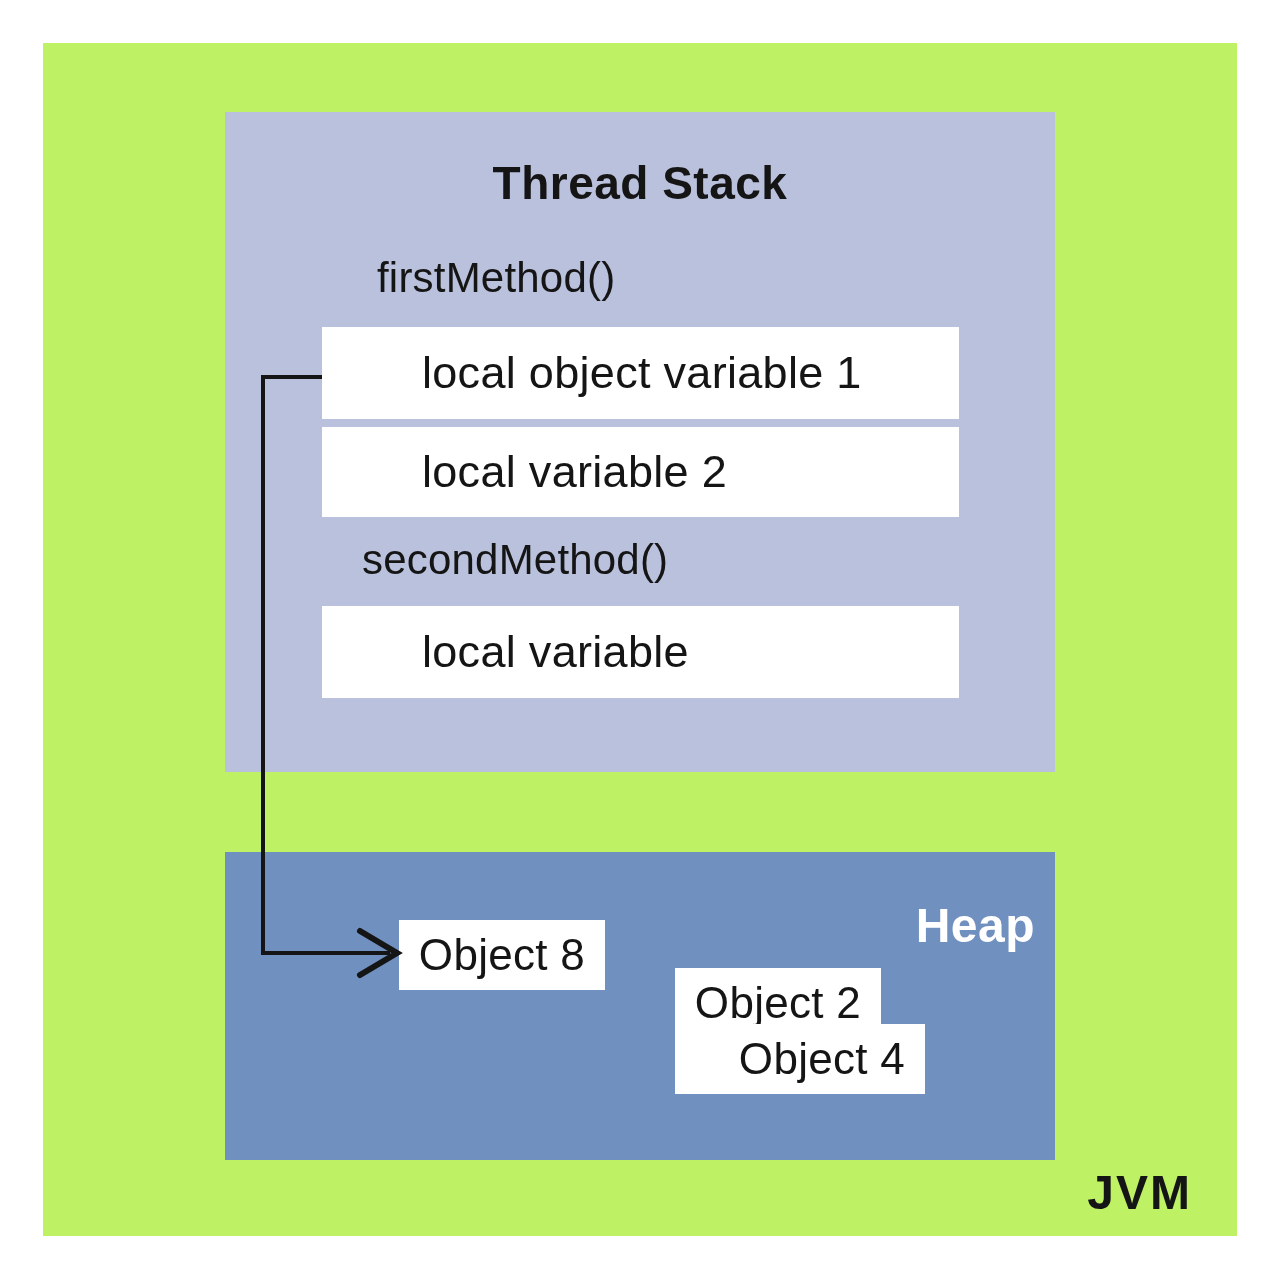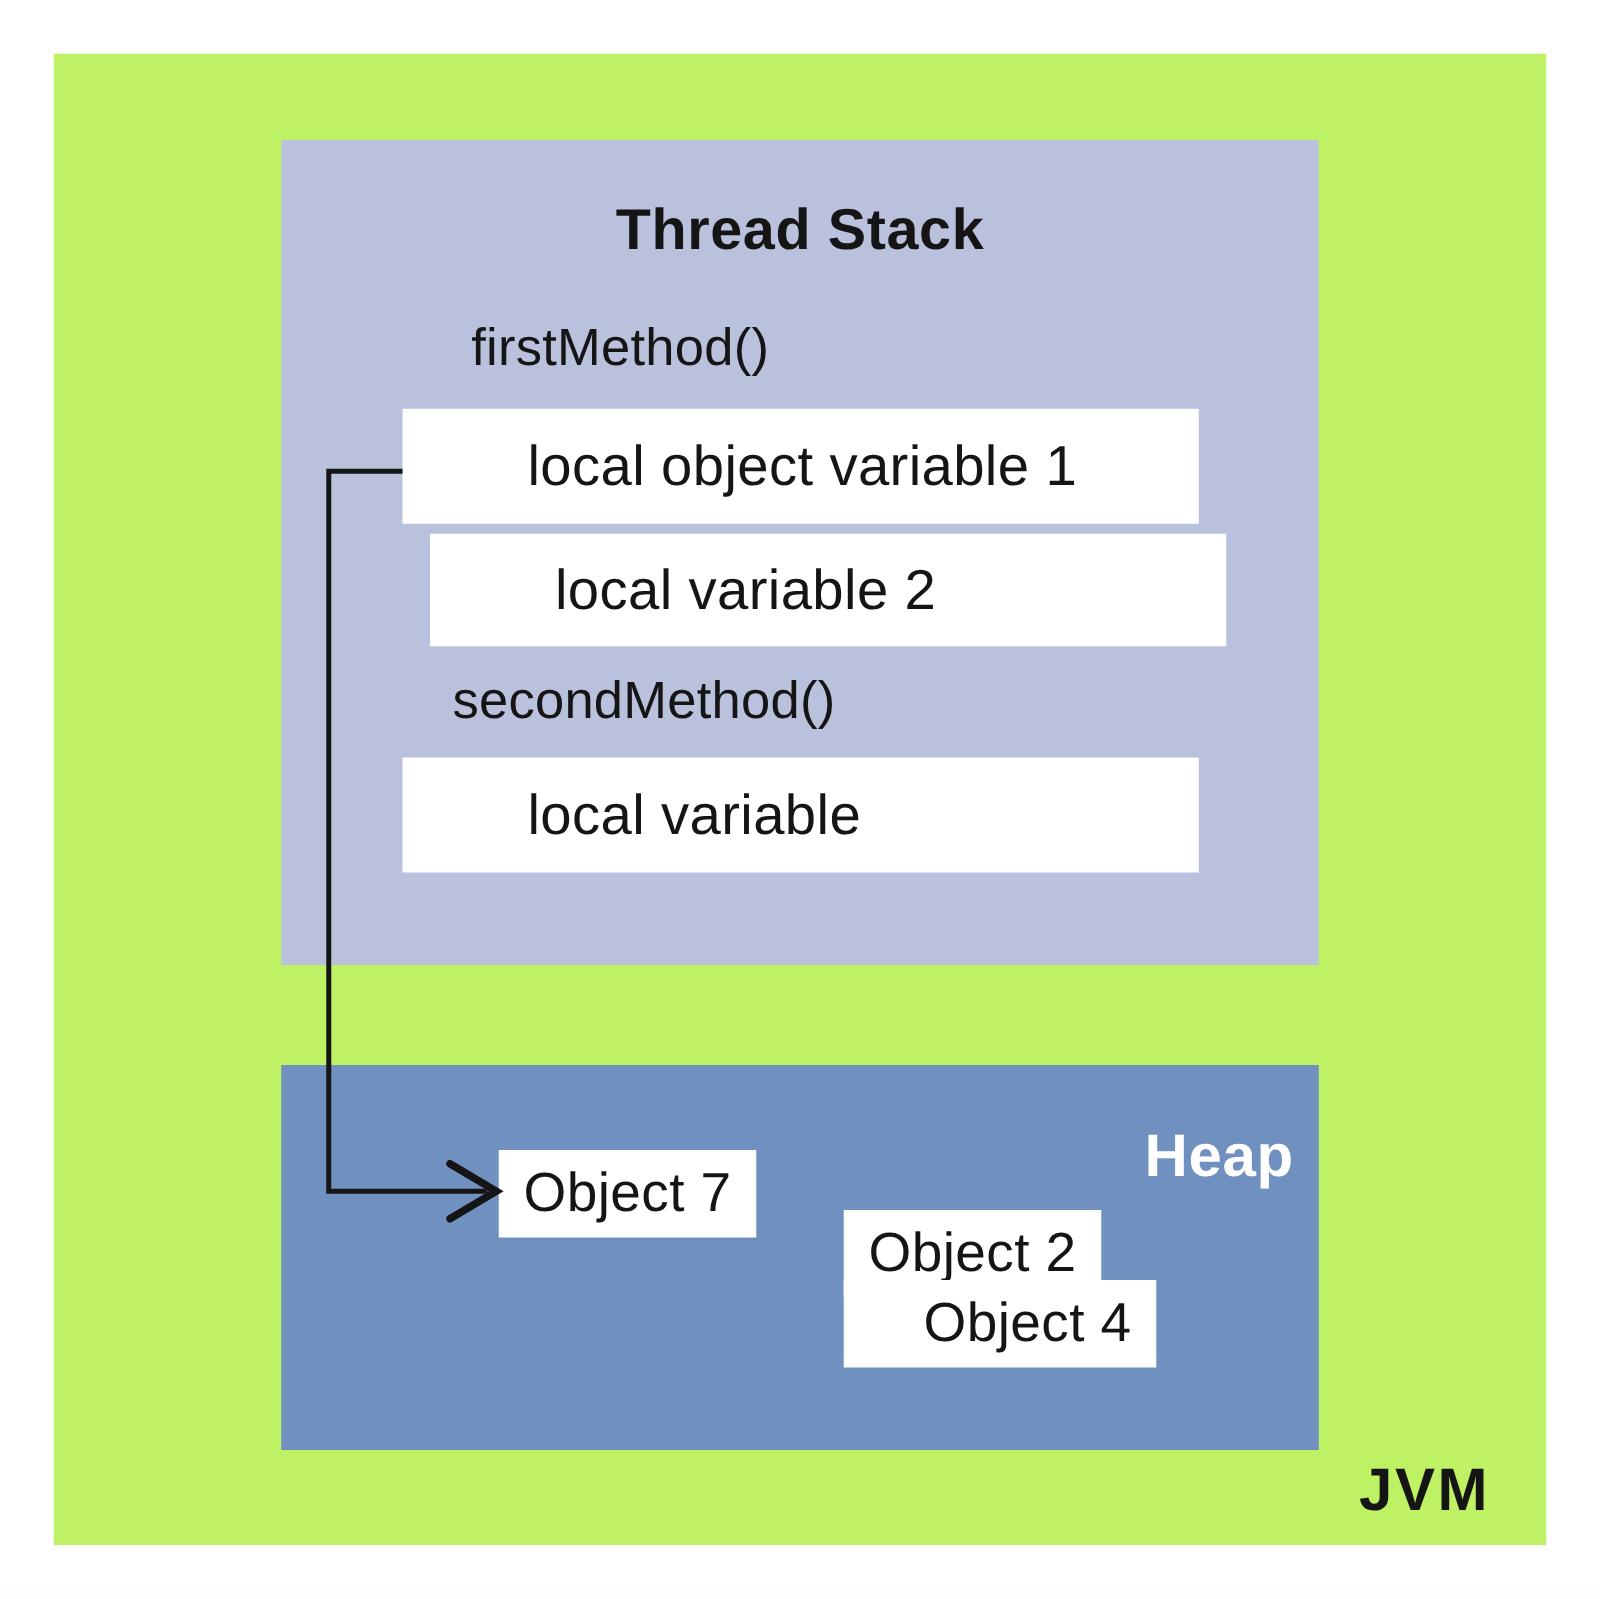--- a/index.html
+++ b/index.html
@@ -47,21 +47,21 @@
     left: 97px;
     width: 637px; height: 92px;
     background: #ffffff;
     display: flex; align-items: center;
     padding-left: 100px;
     box-sizing: border-box;
     font-size: 45px;
     letter-spacing: 0.3px;
   }
   .var-1 { top: 215px; text-align: center; }
-  .var-2 { top: 315px; height: 90px; margin-left: 22px; }
+  .var-2 { top: 315px; height: 90px; }
   .var-3 { top: 494px; }
 
   
   .heap-box {
     left: 182px; top: 809px;           
     width: 830px; height: 308px;
     background: #7090c0;
   }
   .heap-title {
     right: 20px; top: 22px;
@@ -118,21 +118,21 @@
 
     <div class="abs var-box var-3">
       <span>local variable</span>
     </div>
   </div>
 
   <div class="abs heap-box">
     <div class="abs heap-title">Heap</div>
 
     <div class="abs obj-box obj-1">
-      <span>Object 7</span>
+      <span>Object 8</span>
     </div>
     <div class="abs obj-box obj-2">
       <span>Object 2</span>
     </div>
     <div class="abs obj-box obj-4">
       <span>Object 4</span>
     </div>
   </div>
 
   <div class="abs jvm-label">JVM</div>

